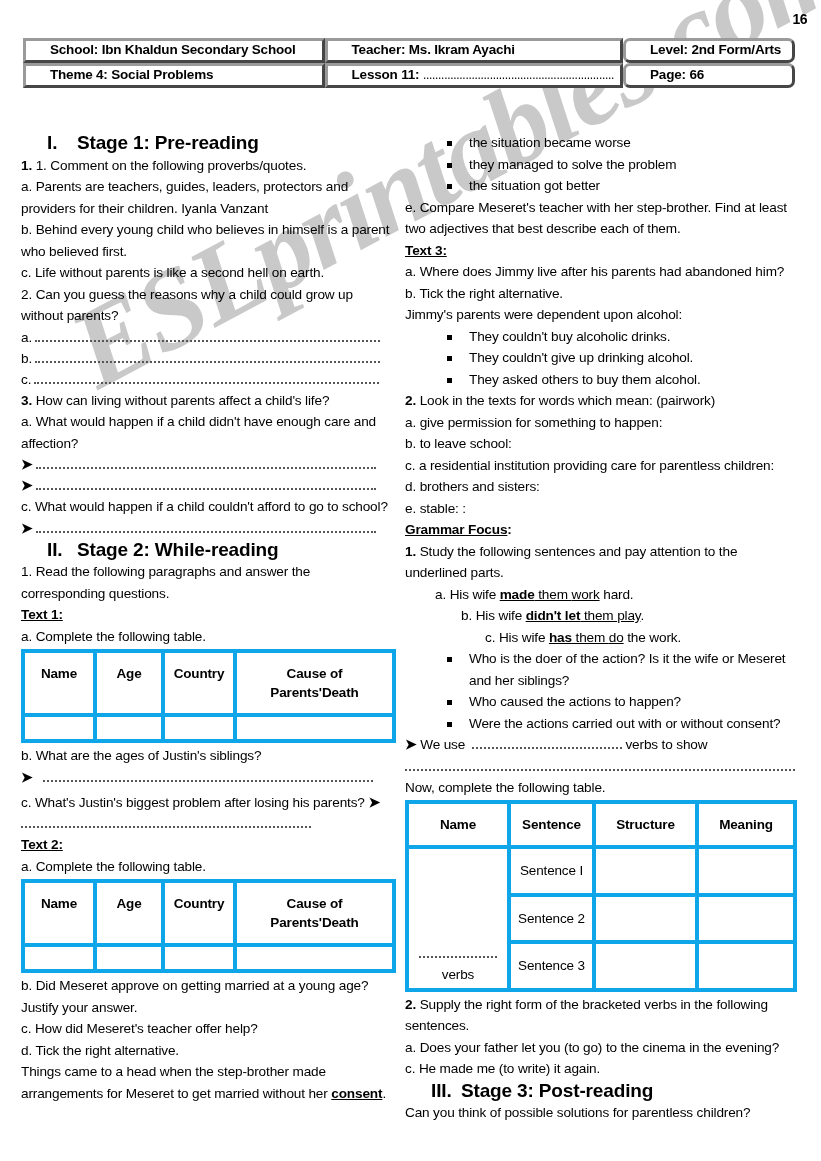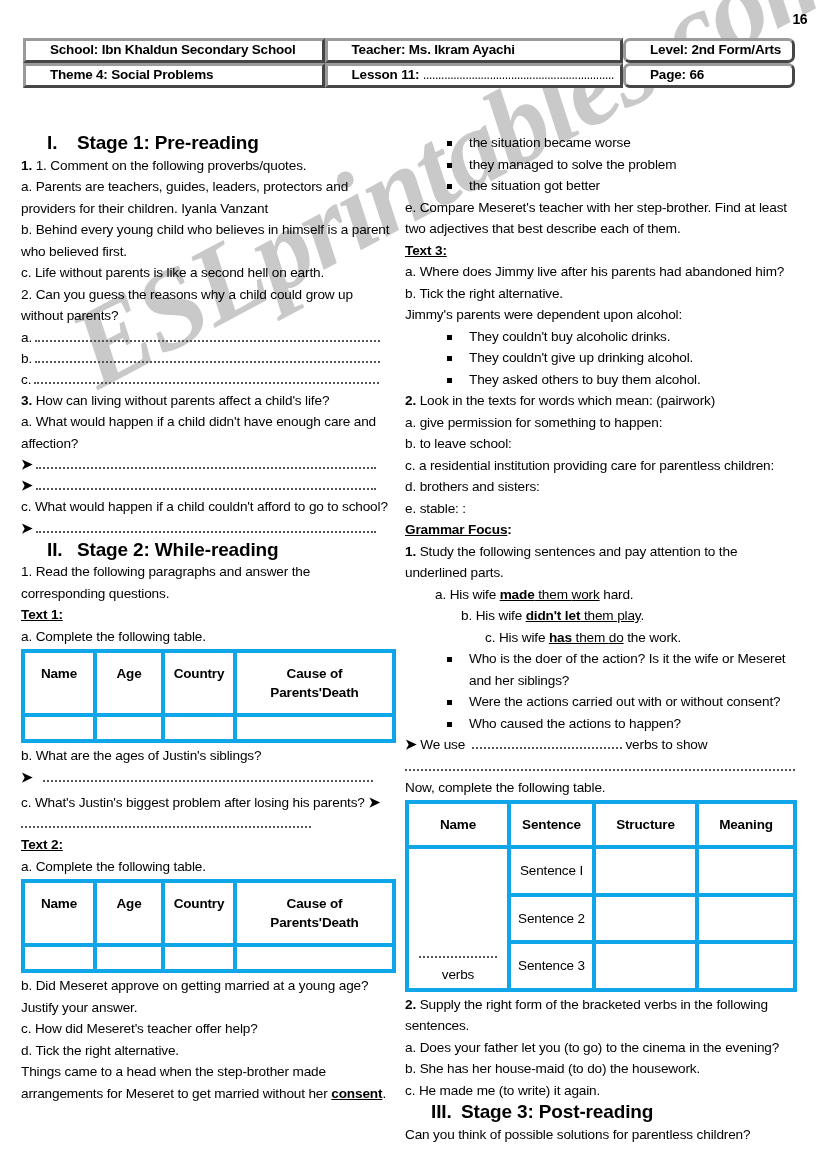--- a/index.html
+++ b/index.html
@@ -296,22 +296,22 @@
   <p><span class="bold">1.</span><span> Study the following sentences and pay attention to the underlined parts.</span></p>
 
   <p class="indent1"><span style="display:inline">a. His wife </span><span class="bu">made</span><span class="u" style="display:inline"> them </span><span class="u">work</span><span style="display:inline"> hard.</span></p>
 
   <p class="indent2"><span style="display:inline">b. His wife </span><span class="bu">didn't let</span><span class="u" style="display:inline"> them </span><span class="u">play</span><span style="display:inline">.</span></p>
 
   <p class="indent3"><span style="display:inline">c. His wife </span><span class="bu">has</span><span class="u" style="display:inline"> them </span><span class="u">do</span><span style="display:inline"> the work.</span></p>
 
   <ul class="bul">
     <li>Who is the doer of the action? Is it the wife or Meseret and her siblings?</li>
+    <li>Who caused the actions to happen?</li>
     <li>Were the actions carried out with or without consent?</li>
-    <li>Who caused the actions to happen?</li>
   </ul>
 
   <p><span class="arrow">➤</span> <span style="display:inline">We use</span> <span class="dots" style="width:150px"></span> <span style="display:inline">verbs to show</span></p>
   <div class="dline"><span class="dots" style="width:390px;margin-left:0"></span></div>
 
   <p>Now, complete the following table.</p>
 
   <table class="wt">
     <tbody>
         <tr>
@@ -337,21 +337,20 @@
     <tr>
       <td>Sentence 3</td>
       <td class="empty"></td>
       <td class="empty"></td>
     </tr>
   </tbody>
     </table>
 
   <p><span class="bold">2.</span><span> Supply the right form of the bracketed verbs in the following sentences.</span></p>
   <p>a. Does your father let you (to go) to the cinema in the evening?</p>
-  <p>b. She has her house-maid (to do) the housework.</p>
   <p>c. He made me (to write) it again.</p>
 
   <p class="stage">
     <span class="rn">III.</span><span>Stage 3: Post-reading</span>
   </p>
 
   <p>Can you think of possible solutions for parentless children?</p>
 
 </div>
 

